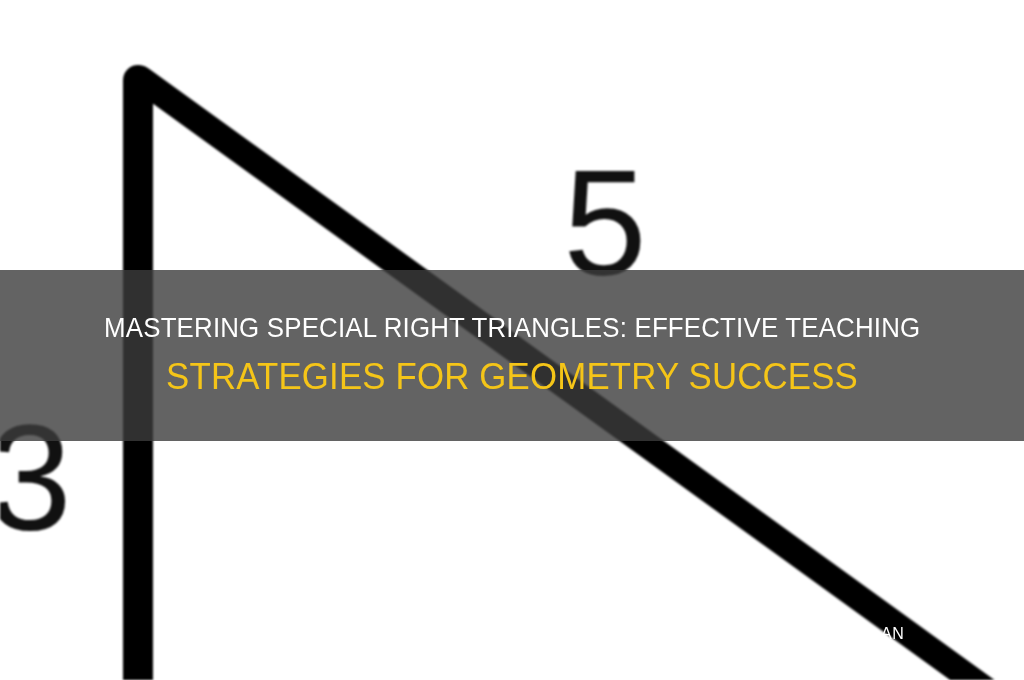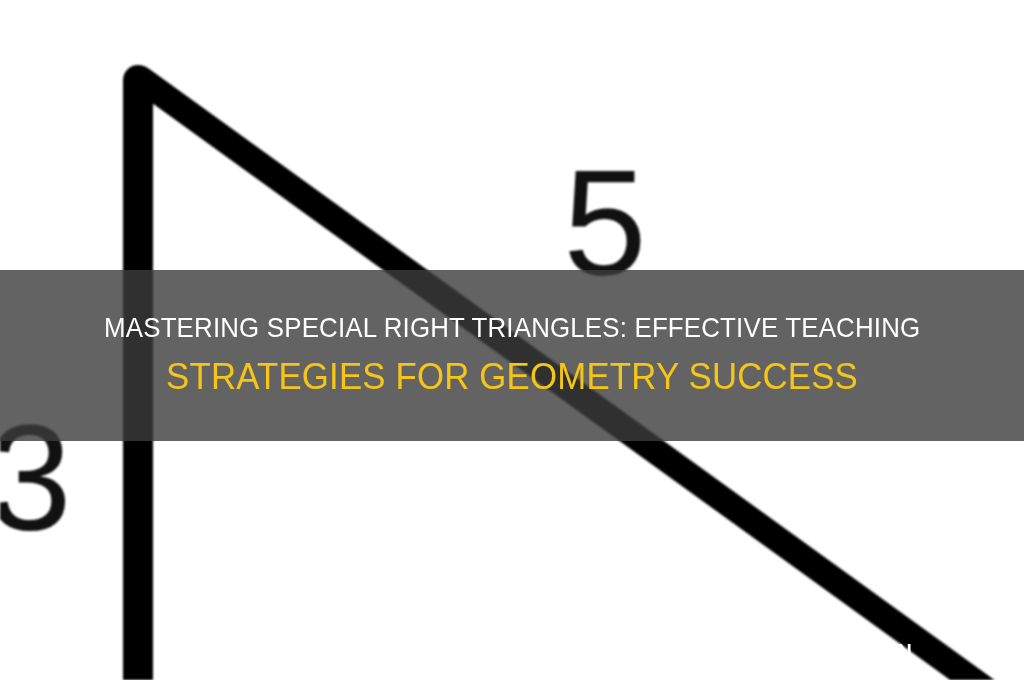--- a/index.html
+++ b/index.html
@@ -61,25 +61,25 @@
 
   #headline-line-2 {
     color: #f5c518;
     font-size: 37px;
   }
 
   
   #watermark {
     position: absolute;
     left: 881px;
-    top: 640px;
+    top: 626px;
     color: #ffffff;
     font-family: "Liberation Sans", sans-serif;
-    font-weight: bold;
-    font-size: 21px;
+    font-weight: normal;
+    font-size: 16px;
     letter-spacing: 0.5px;
     line-height: 1;
   }
 </style>
 </head>
 <body>
 
 <div id="stage">
 
   <svg id="illustration" viewBox="0 0 1024 680" xmlns="http://www.w3.org/2000/svg">

